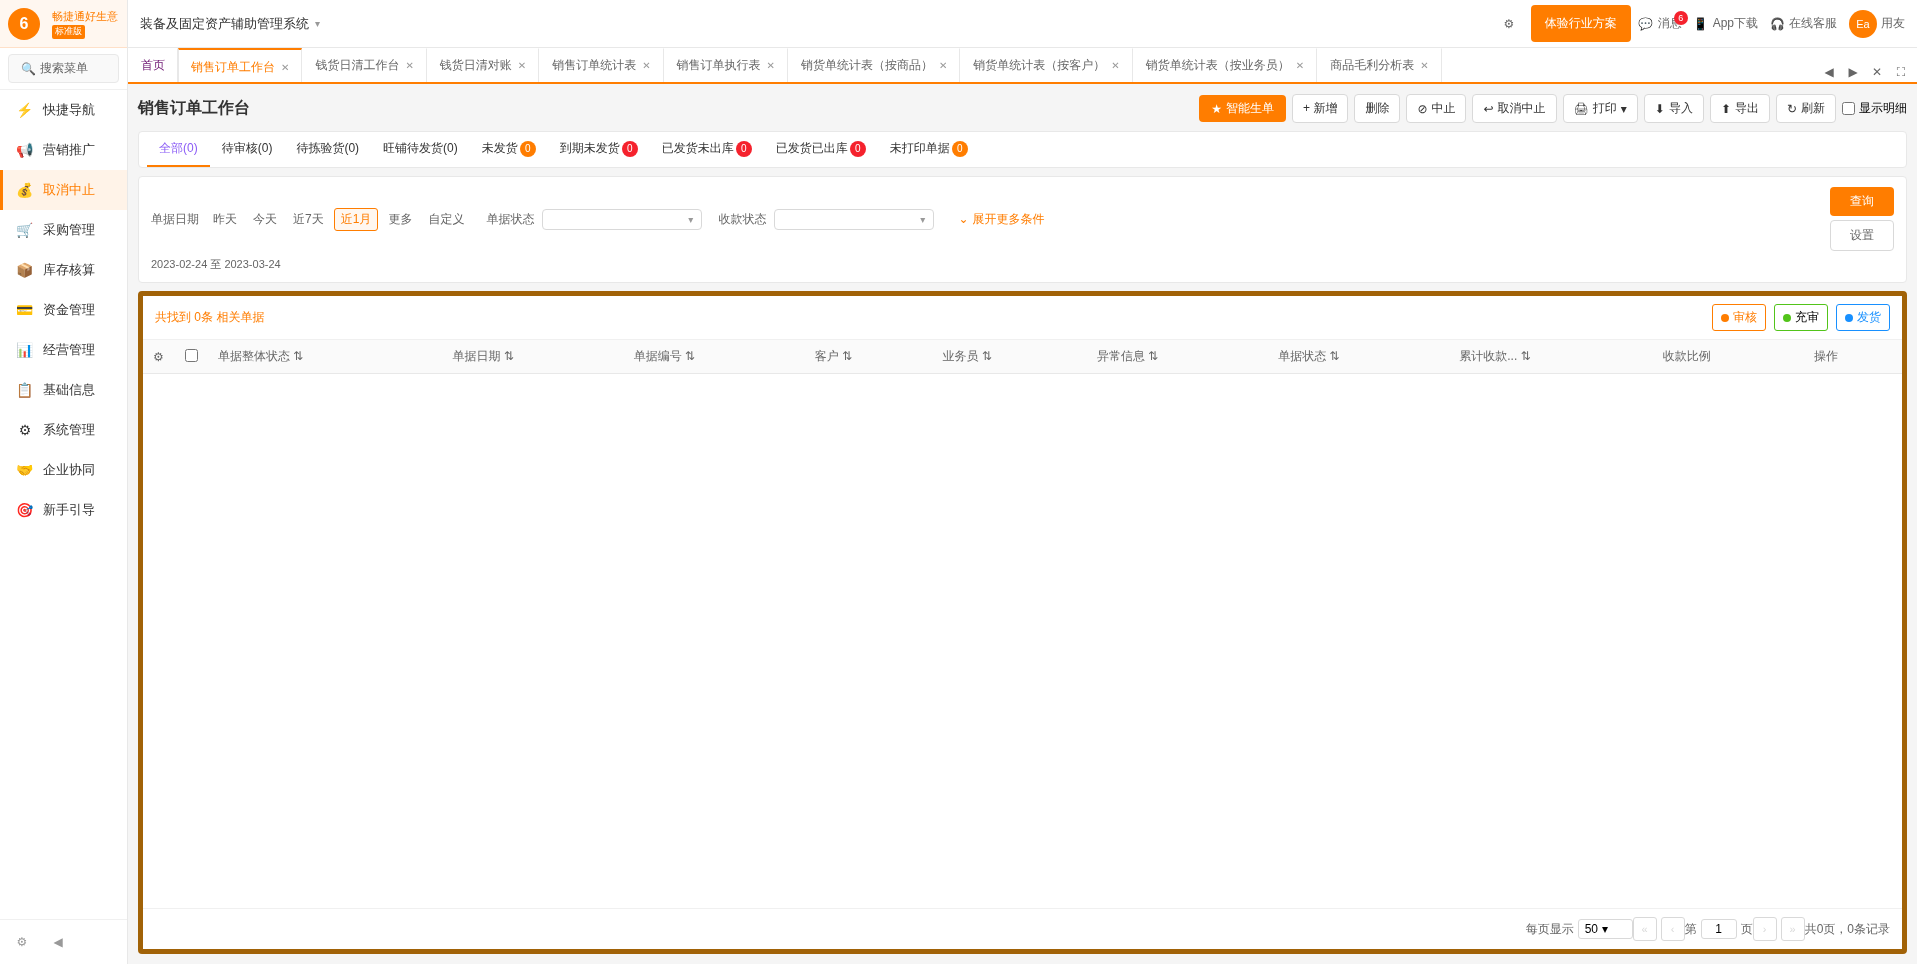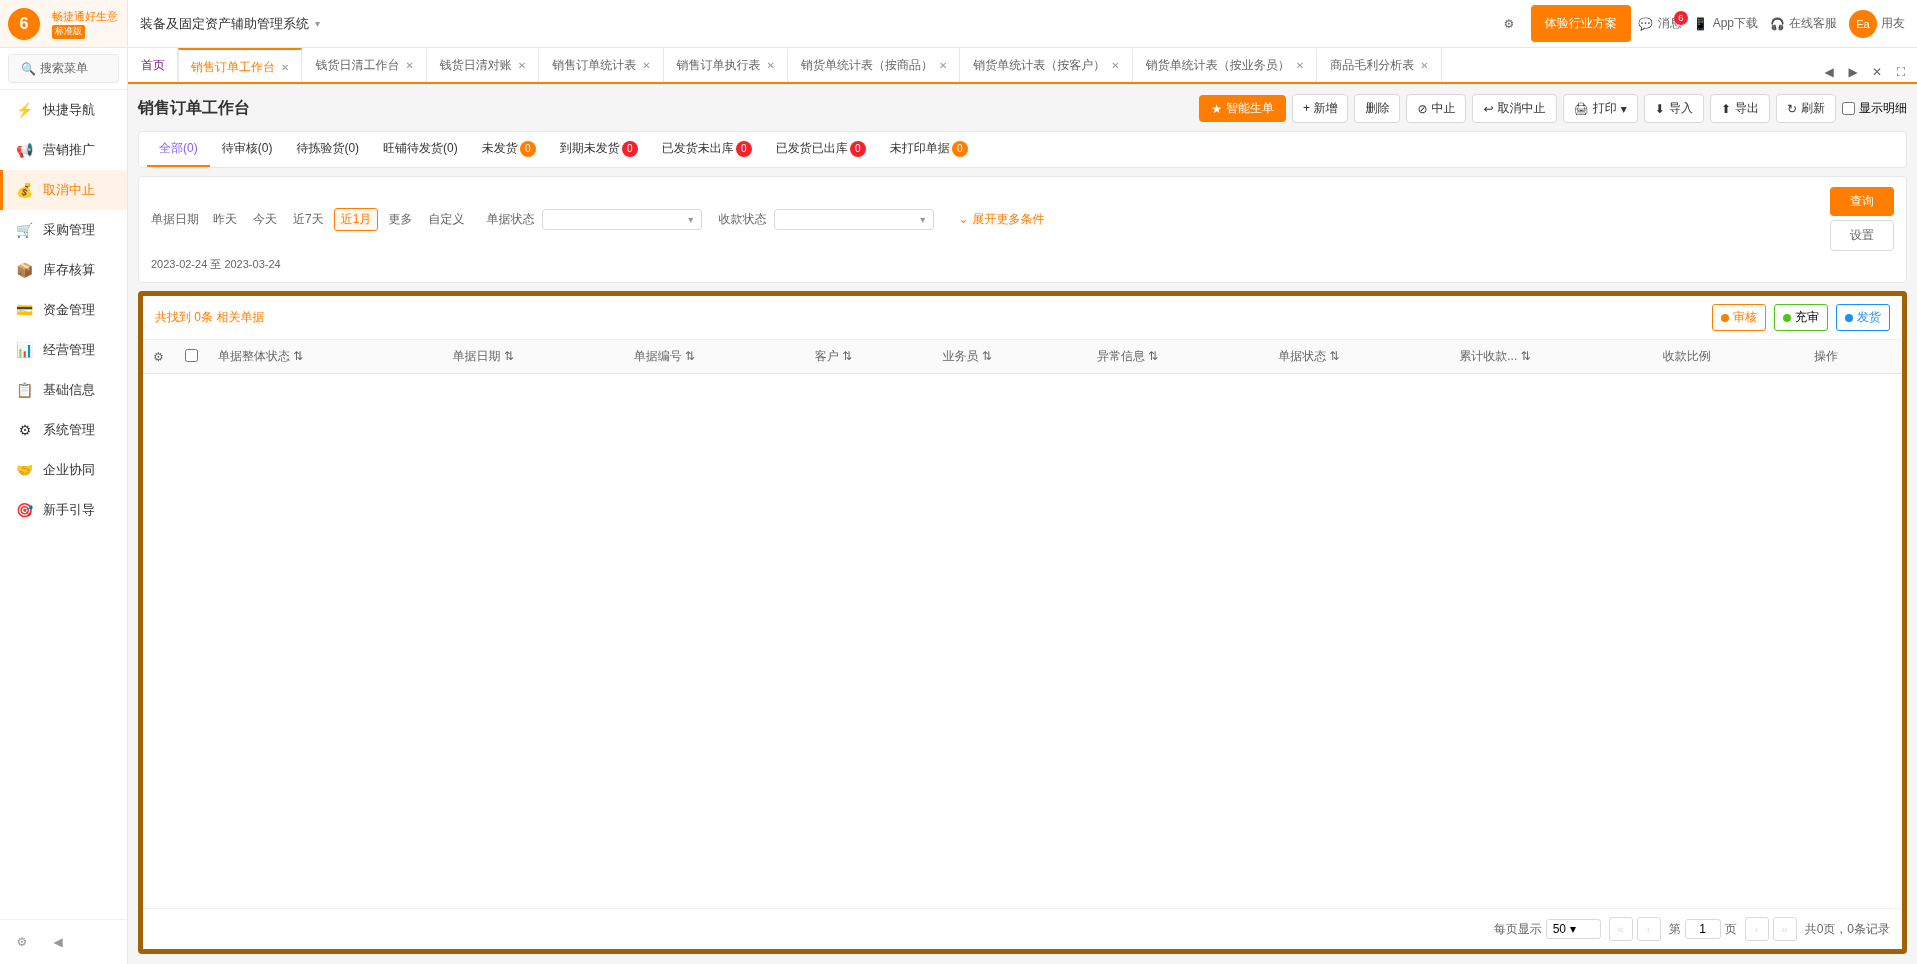--- a/index.html
+++ b/index.html
@@ -100,21 +100,21 @@
     .data-table { width: 100%; border-collapse: collapse; }
     .data-table th { background: #fafafa; padding: 8px 10px; text-align: left; font-size: 12px; color: #666; font-weight: normal; border-bottom: 1px solid #e8e8e8; white-space: nowrap; }
     .table-scroll { flex: 1; overflow: auto; }
     
     
     .empty-state { display: flex; flex-direction: column; align-items: center; justify-content: center; flex: 1; padding: 40px; }
     .empty-icon { width: 80px; height: 80px; margin-bottom: 12px; }
     .empty-text { color: #999; font-size: 13px; }
     
     
-    .pagination { display: flex; align-items: center; justify-content: flex-end; padding: 8px 12px; border-top: 1px solid #f0f0f0; gap: 8px; }
+    .pagination { display: flex; align-items: center; justify-content: flex-end; padding: 8px 12px; border-top: 1px solid #f0f0f0; }
     .page-size-select { display: flex; align-items: center; gap: 4px; }
     .page-size-label { font-size: 12px; color: #666; }
     .page-size-dropdown { border: 1px solid #d9d9d9; border-radius: 3px; padding: 2px 6px; font-size: 12px; cursor: pointer; background: #fff; display: flex; align-items: center; gap: 4px; min-width: 55px; }
     .page-nav { display: flex; align-items: center; gap: 4px; }
     .page-nav-btn { width: 24px; height: 24px; display: flex; align-items: center; justify-content: center; cursor: pointer; color: #666; border: 1px solid #d9d9d9; border-radius: 3px; background: #fff; font-size: 11px; }
     .page-nav-btn.disabled { color: #d9d9d9; cursor: not-allowed; }
     .page-input { display: flex; align-items: center; gap: 4px; font-size: 12px; color: #666; }
     .page-input input { width: 36px; border: 1px solid #d9d9d9; border-radius: 3px; padding: 2px 4px; text-align: center; font-size: 12px; }
     .page-total { font-size: 12px; color: #666; }
     

